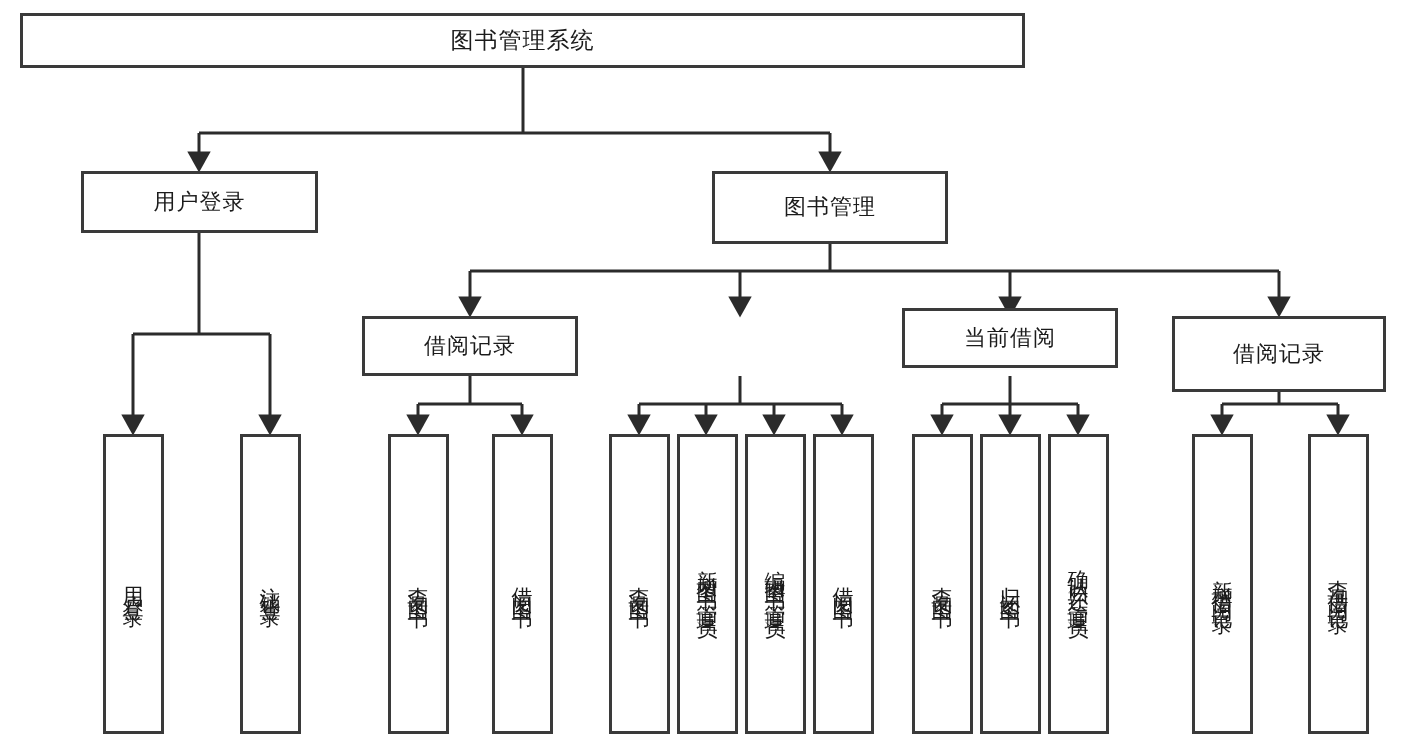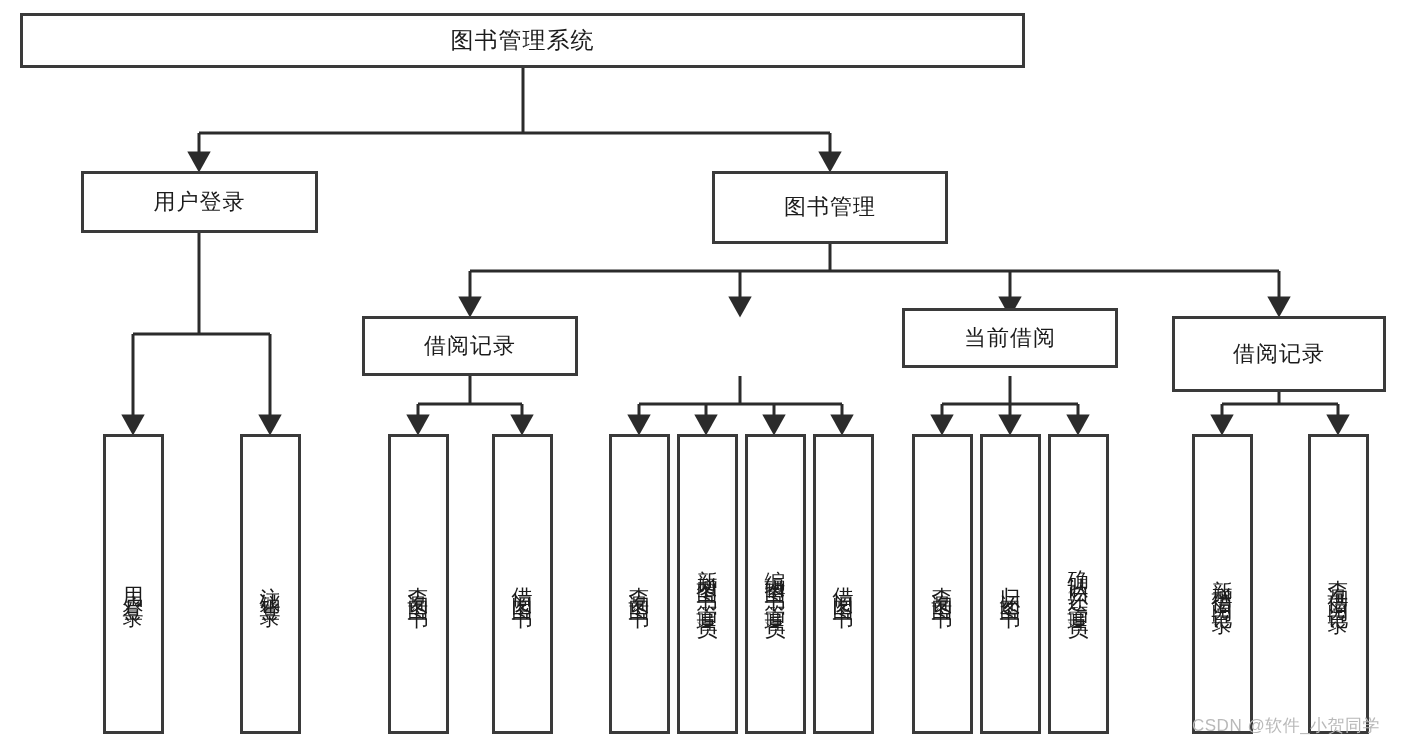--- a/index.html
+++ b/index.html
@@ -185,15 +185,14 @@
     <span class="vtext">确认归还（管理员）</span>
   </div>
 
   <div class="node v" style="left:1192px; top:434px; width:61px; height:300px;">
     <span class="vtext">新增借阅记录</span>
   </div>
   <div class="node v" style="left:1308px; top:434px; width:61px; height:300px;">
     <span class="vtext">查询借阅记录</span>
   </div>
 
-  <div class="watermark">CSDN @软件_小贺同学</div>
 
 </div>
 
 </body></html>

